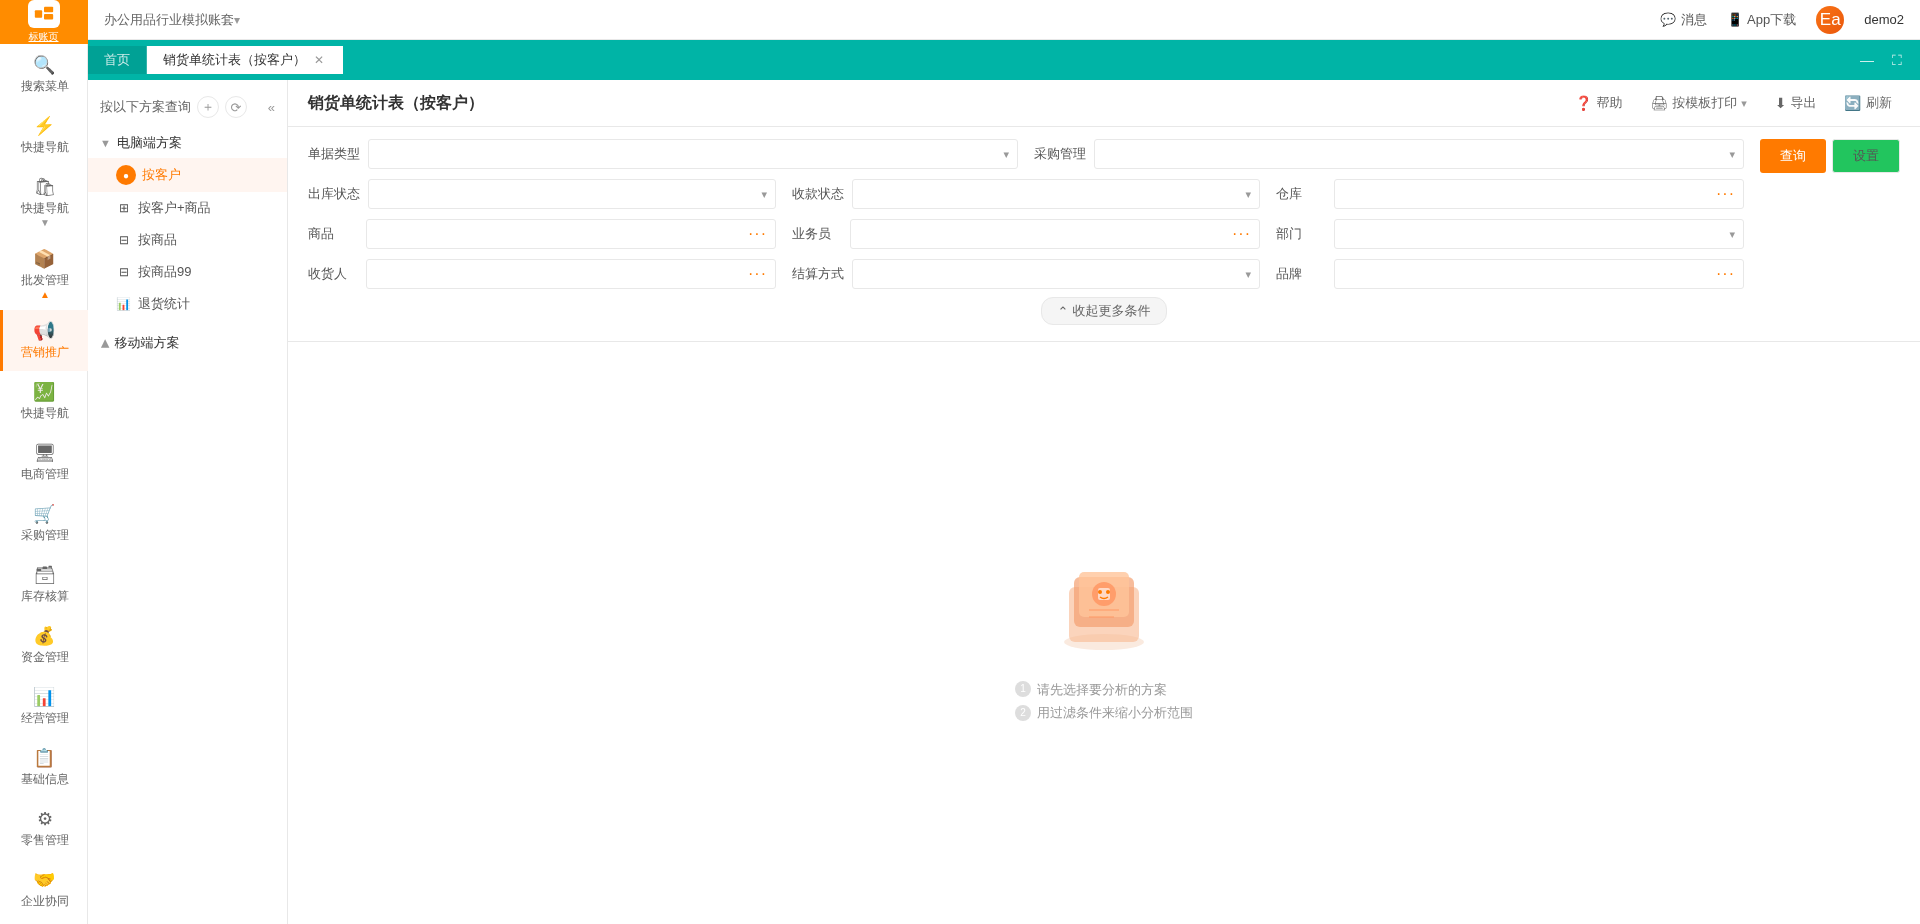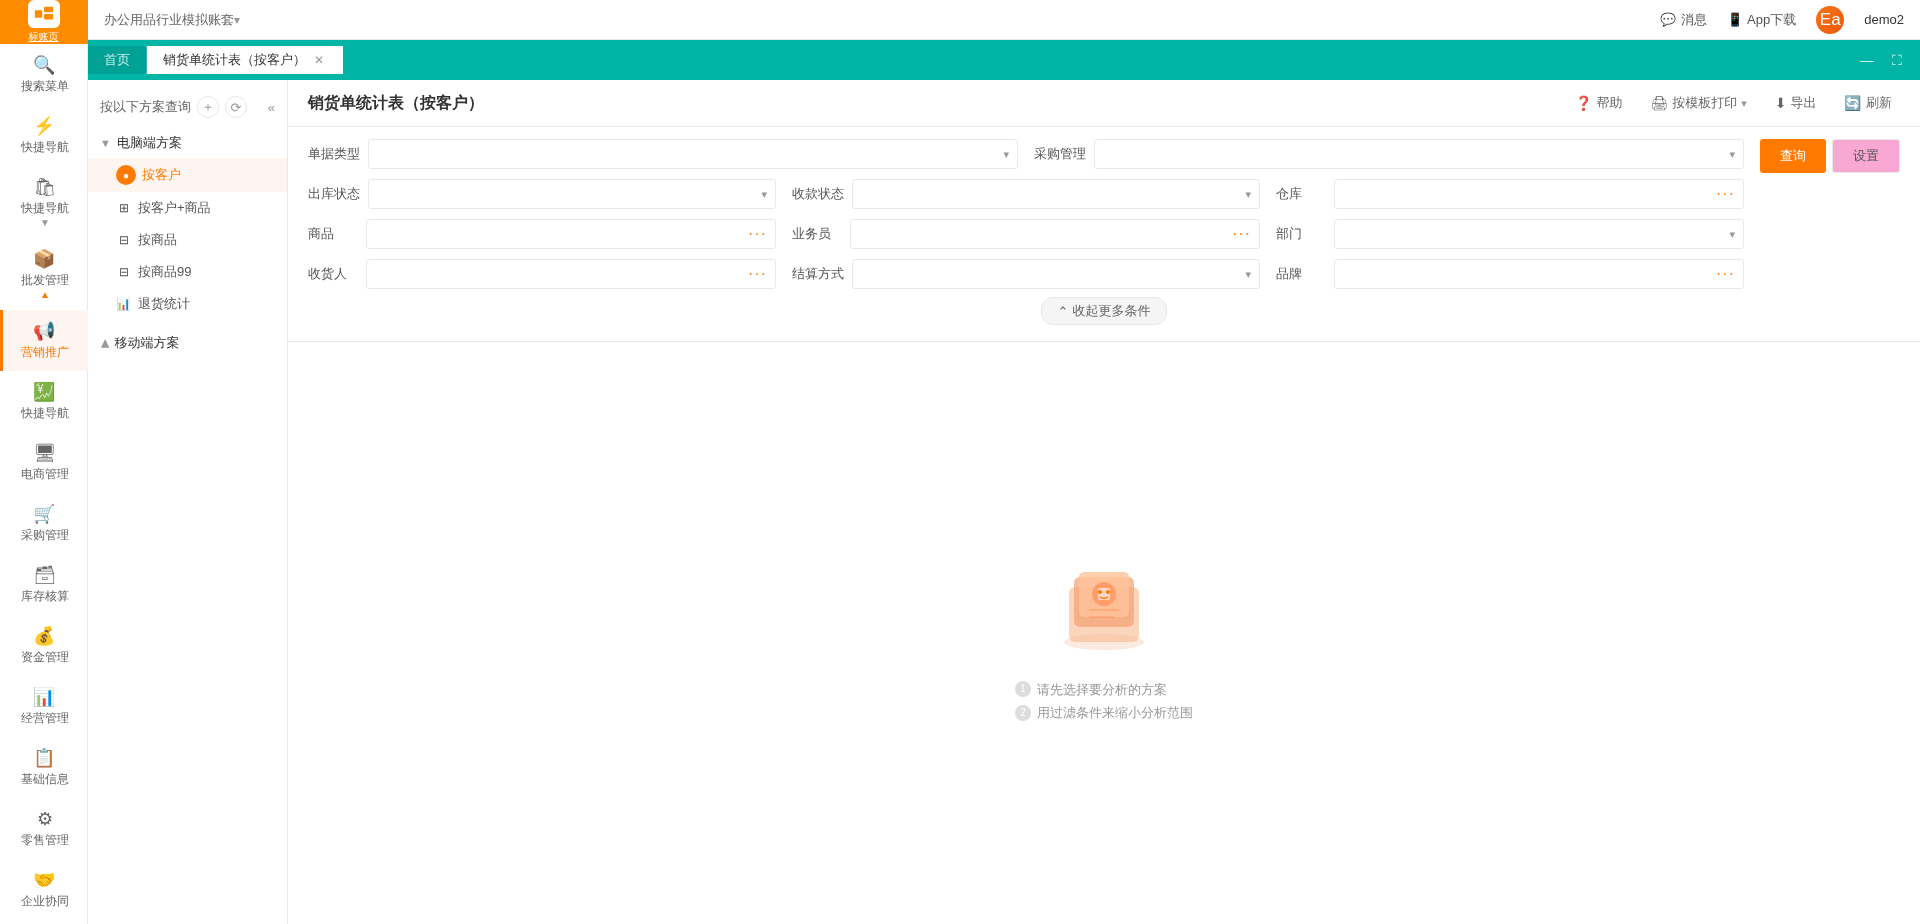--- a/index.html
+++ b/index.html
@@ -367,21 +367,21 @@
       background: #ff7a00;
       color: white;
       border: none;
       border-radius: 3px;
       font-size: 13px;
       cursor: pointer;
       font-family: inherit;
     }
     .settings-btn {
       padding: 7px 20px;
-      background: #f9a8d4;
+      background: #22c55e;
       color: #555;
       border: 1px solid #e8e8e8;
       border-radius: 3px;
       font-size: 13px;
       cursor: pointer;
       font-family: inherit;
     }
     .action-buttons {
       display: flex;
       gap: 6px;

